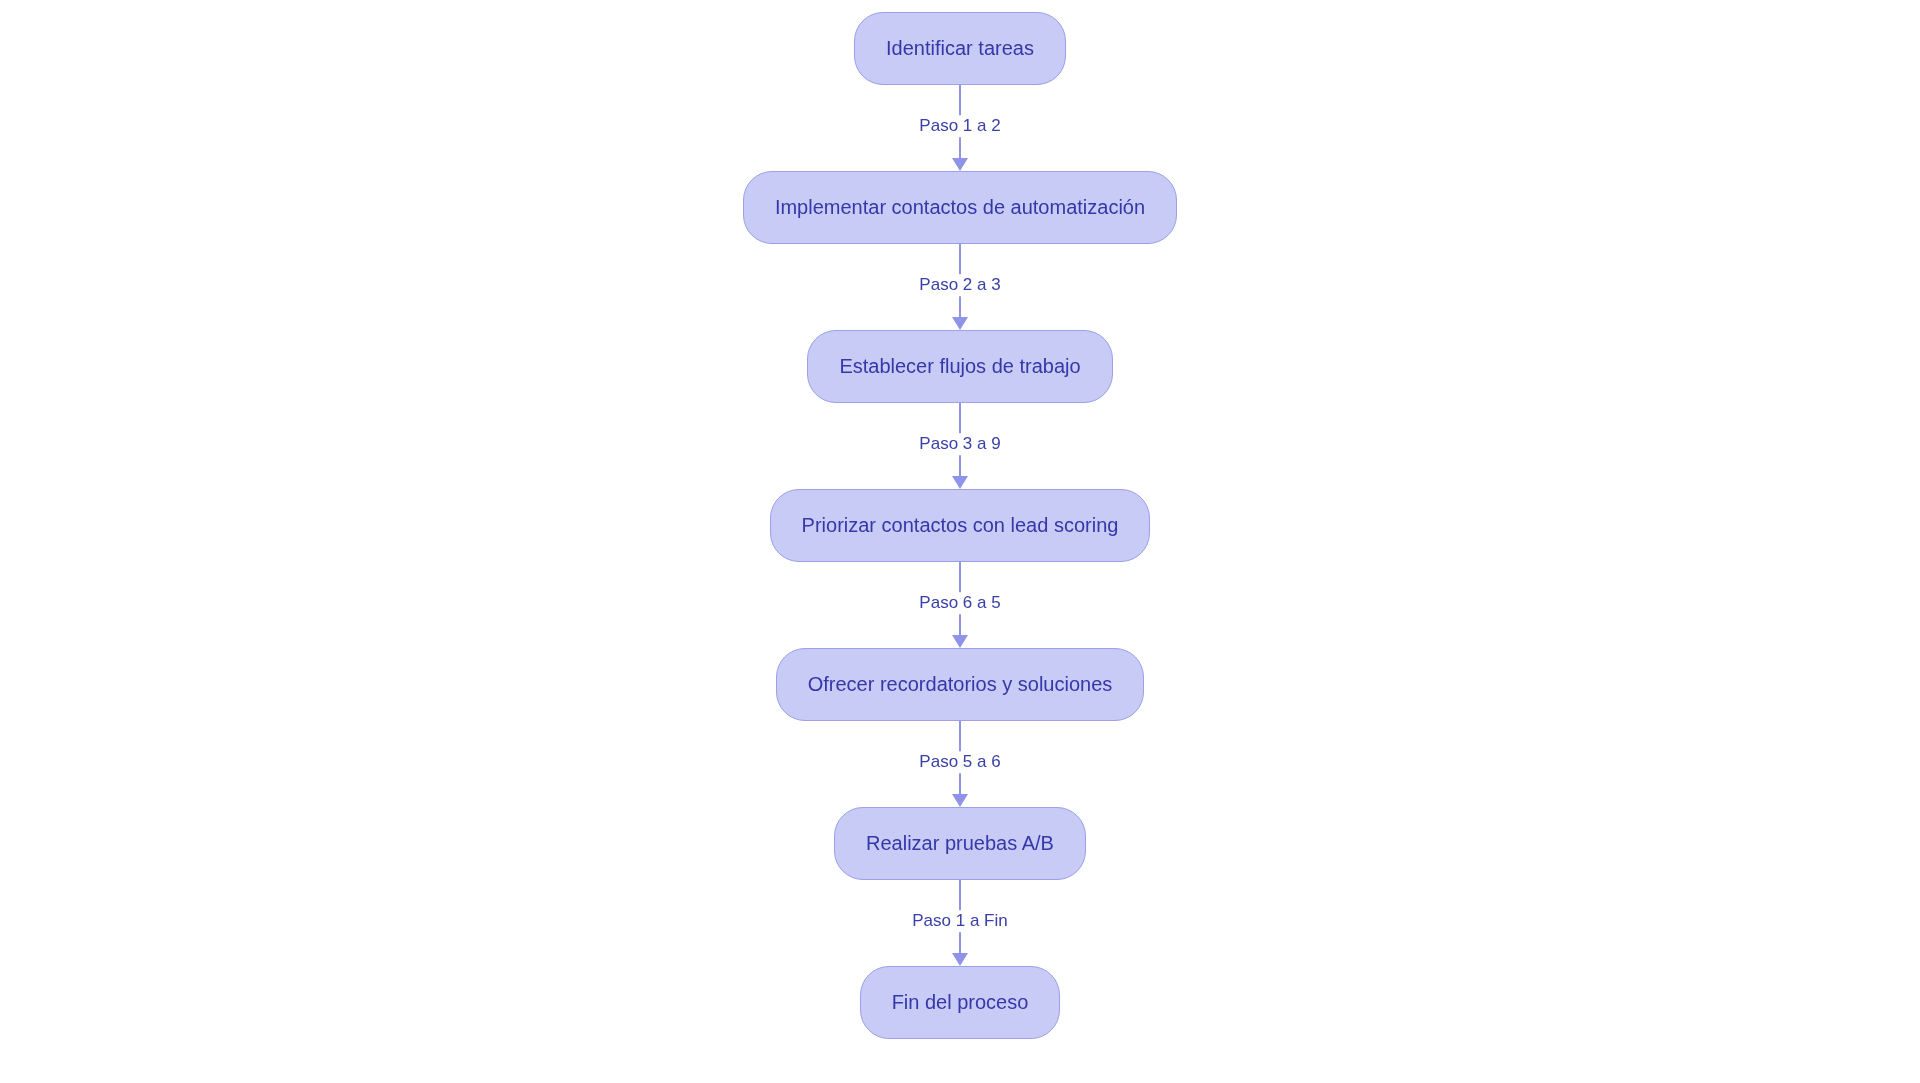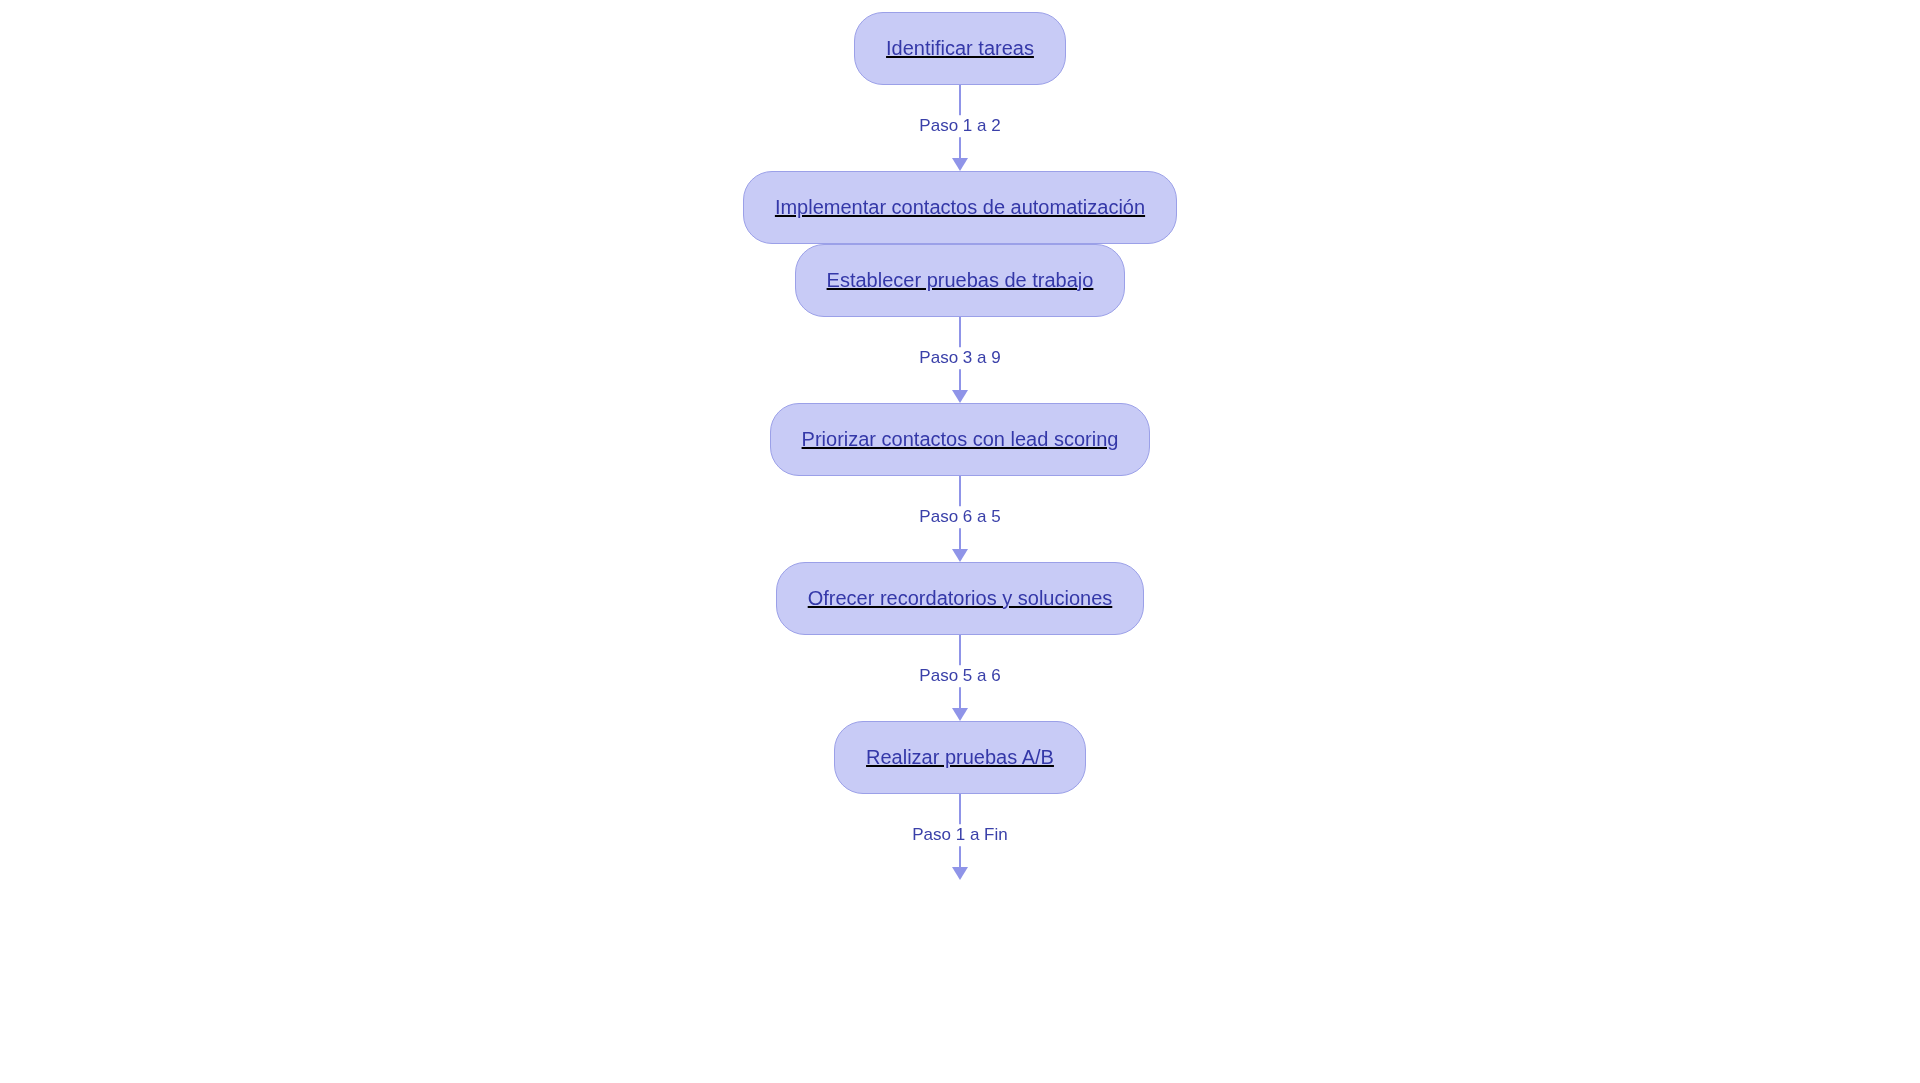--- a/index.html
+++ b/index.html
@@ -16,21 +16,20 @@
     font-family: "Liberation Sans", sans-serif;
   }
   .flow {
     position: absolute;
     top: 12px;
     left: 0;
     width: 100%;
     display: flex;
     flex-direction: column;
     align-items: center;
-    text-decoration: underline;
   }
   .node {
     box-sizing: border-box;
     height: 73px;
     line-height: 70px;
     padding: 0 31px;
     border-radius: 29px;
     background: var(--node-fill, #c8cbf6);
     border: 1.5px solid var(--node-border, #9ba0e8);
     color: var(--node-text, #3438a8);
@@ -83,21 +82,26 @@
 
 <div class="canvas" style="--page-bg: #ffffff; --node-fill: #c8cbf6; --node-border: #9ba0e8; --node-text: #3438a8; --edge-line: #8f94e8; --edge-text: #3a40a9;">
   <div class="flow" id="flow">
       <div class="node">Identificar tareas</div>
       <div class="connector">
         <div class="line"></div>
         <div class="arrowhead"></div>
         <div class="edge-label">Paso 1 a 2</div>
       </div>
       <div class="node">Implementar contactos de automatización</div>
-      <div class="node">Establecer pruebas de trabajo</div>
+      <div class="connector">
+        <div class="line"></div>
+        <div class="arrowhead"></div>
+        <div class="edge-label">Paso 2 a 3</div>
+      </div>
+      <div class="node">Establecer flujos de trabajo</div>
       <div class="connector">
         <div class="line"></div>
         <div class="arrowhead"></div>
         <div class="edge-label">Paso 3 a 9</div>
       </div>
       <div class="node">Priorizar contactos con lead scoring</div>
       <div class="connector">
         <div class="line"></div>
         <div class="arrowhead"></div>
         <div class="edge-label">Paso 6 a 5</div>
@@ -107,14 +111,15 @@
         <div class="line"></div>
         <div class="arrowhead"></div>
         <div class="edge-label">Paso 5 a 6</div>
       </div>
       <div class="node">Realizar pruebas A/B</div>
       <div class="connector">
         <div class="line"></div>
         <div class="arrowhead"></div>
         <div class="edge-label">Paso 1 a Fin</div>
       </div>
+      <div class="node">Fin del proceso</div>
     </div>
 </div>
 
 </body></html>

